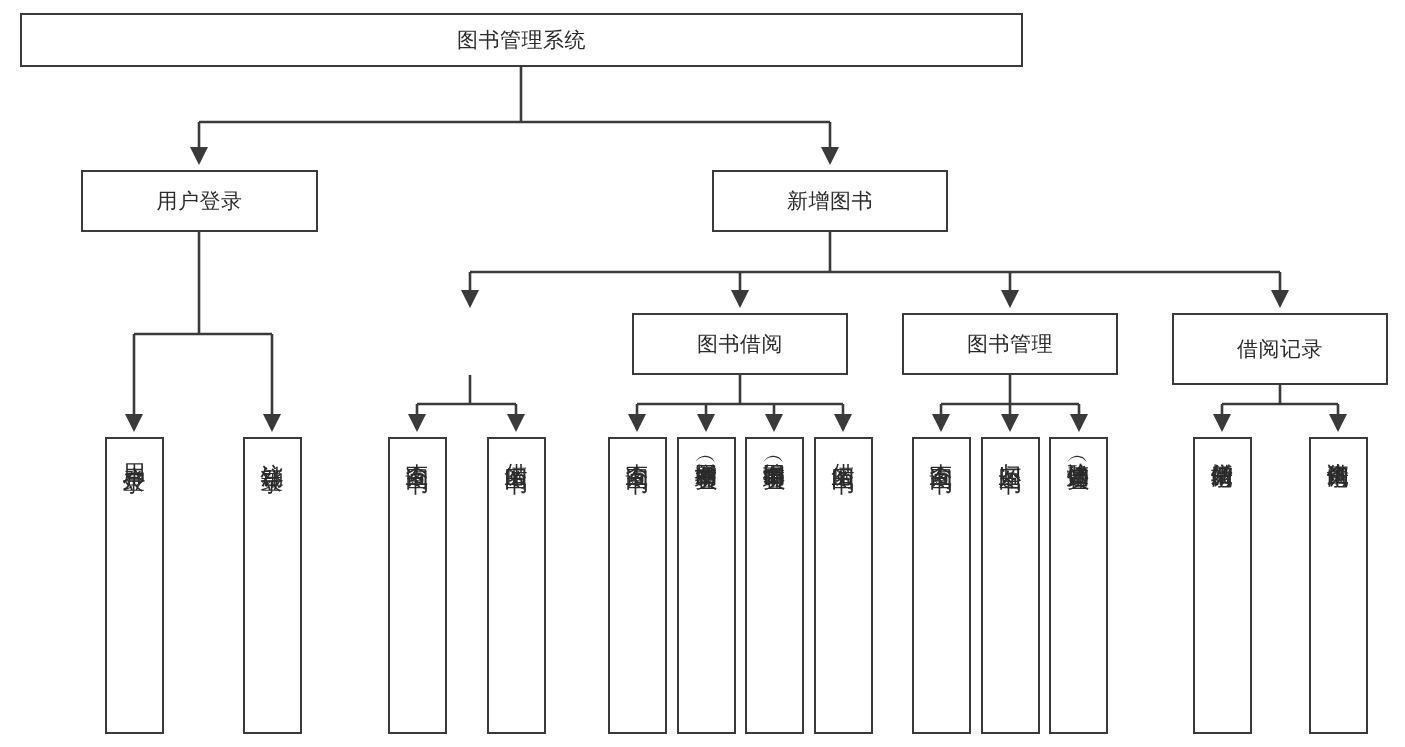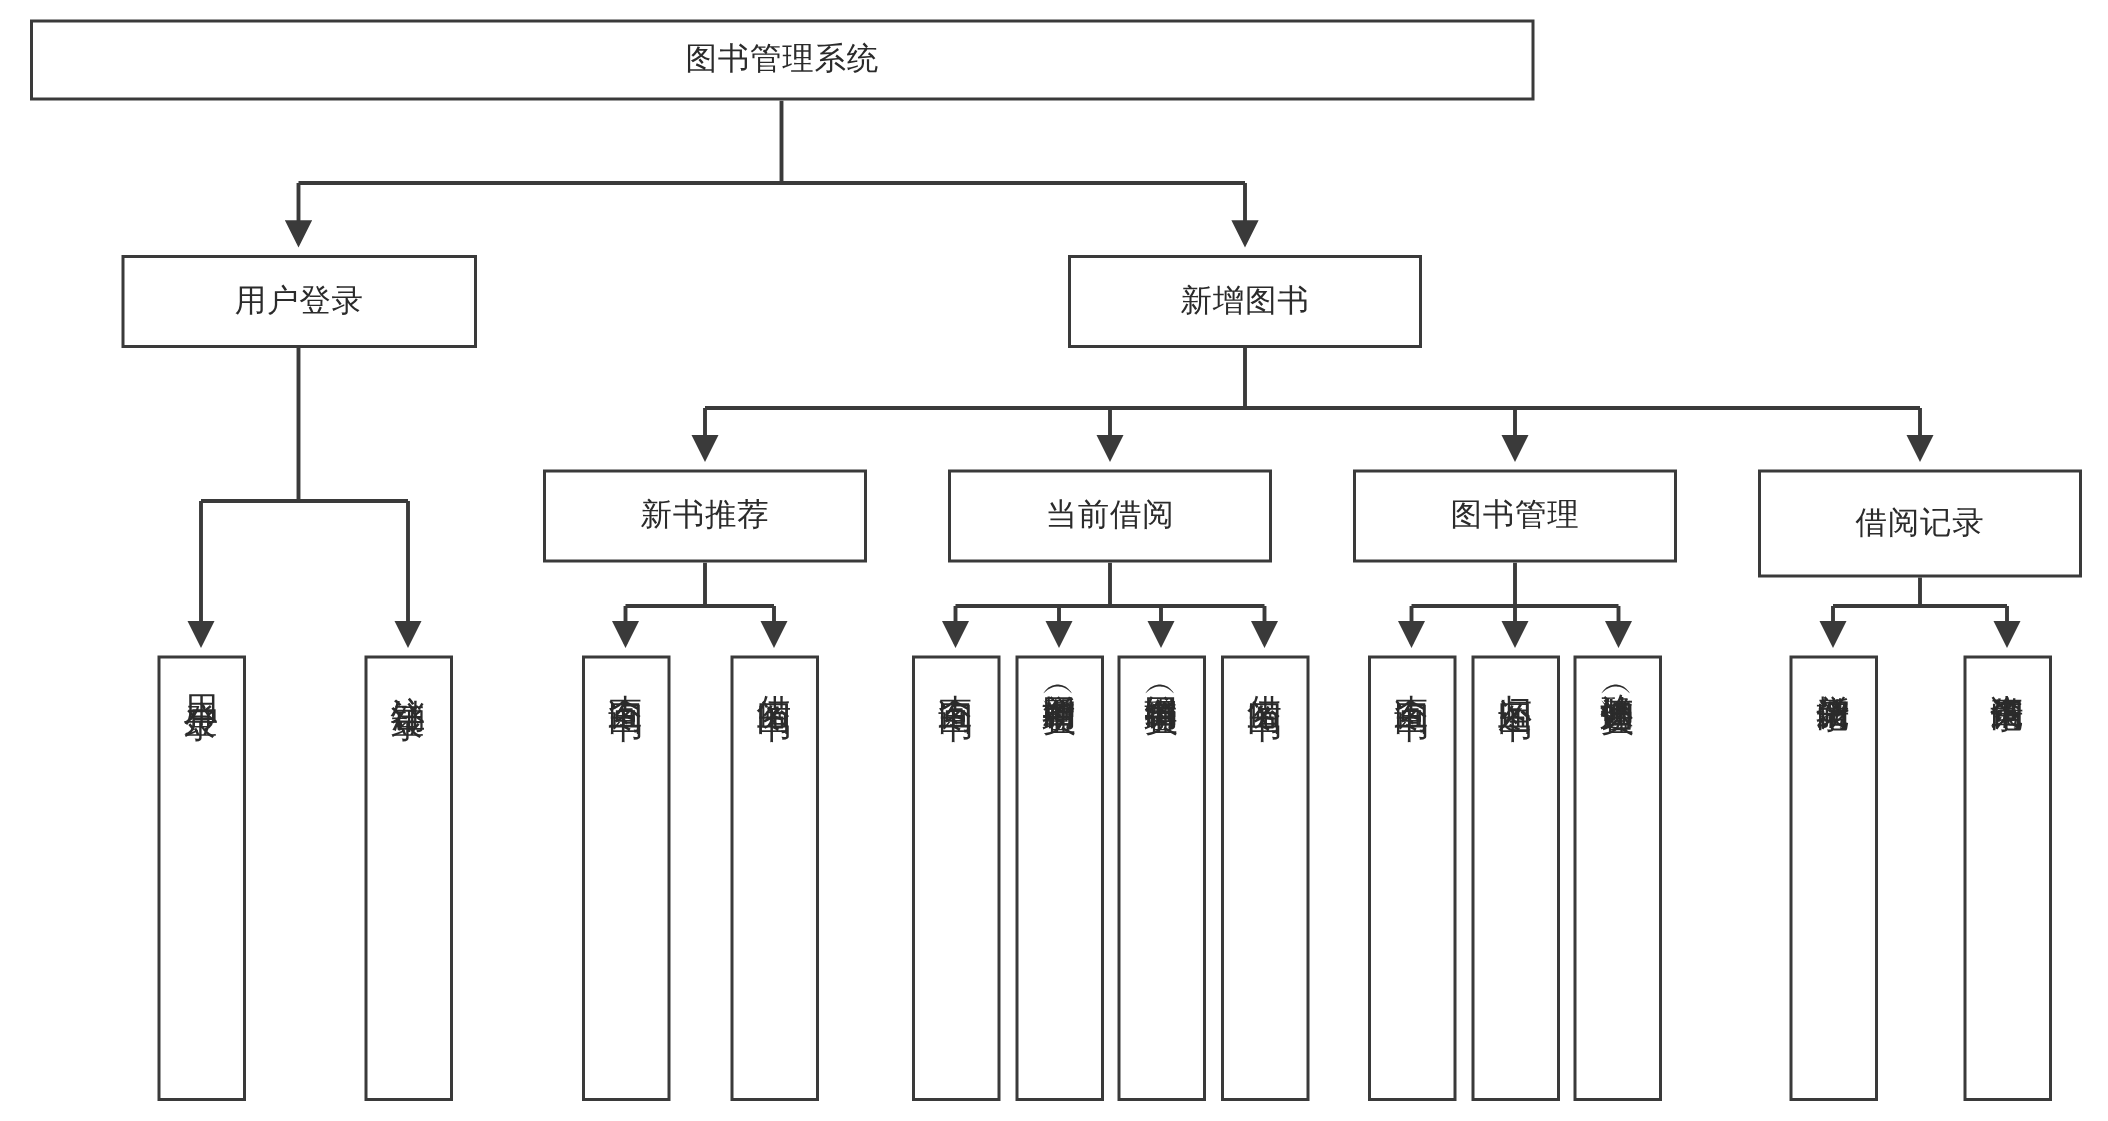--- a/index.html
+++ b/index.html
@@ -136,26 +136,23 @@
   </div>
 
   <div class="node horizontal" style="left:81px; top:170px; width:237px; height:62px;">
     <span class="node-label">用户登录</span>
   </div>
 
   <div class="node horizontal" style="left:712px; top:170px; width:236px; height:62px;">
     <span class="node-label">新增图书</span>
   </div>
 
-  <div class="node horizontal" style="left:362px; top:313px; width:216px; height:62px;">
-    <span class="node-label">新书推荐</span>
-  </div>
 
   <div class="node horizontal" style="left:632px; top:313px; width:216px; height:62px;">
-    <span class="node-label">当前借阅</span>
+    <span class="node-label">图书借阅</span>
   </div>
 
   <div class="node horizontal" style="left:902px; top:313px; width:216px; height:62px;">
     <span class="node-label">图书管理</span>
   </div>
 
   <div class="node horizontal" style="left:1172px; top:313px; width:216px; height:72px;">
     <span class="node-label">借阅记录</span>
   </div>
 

